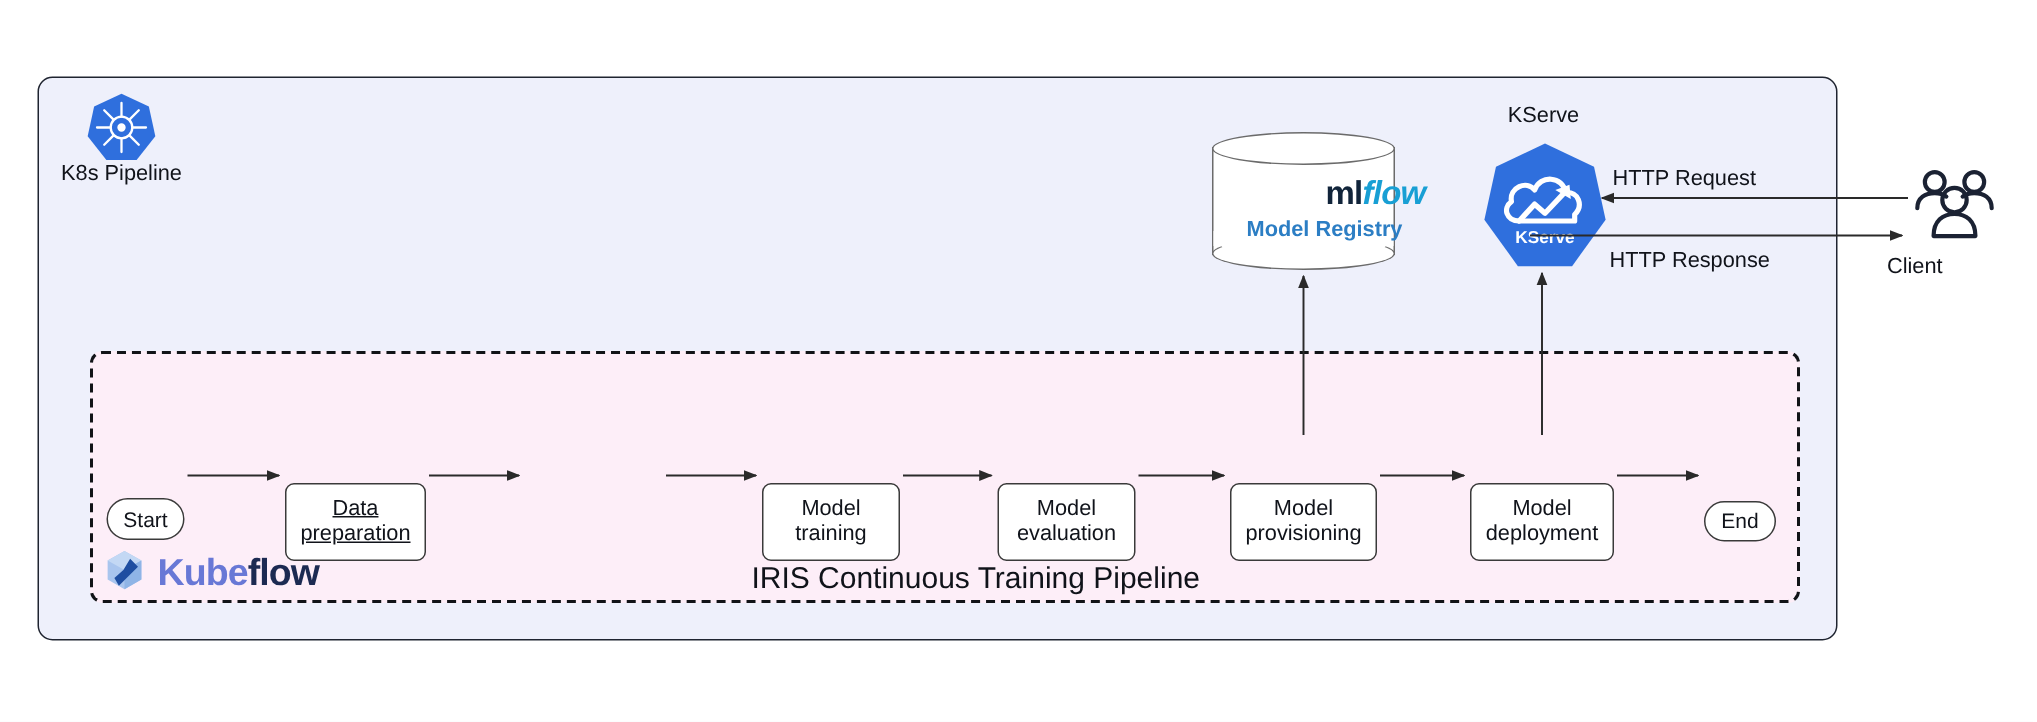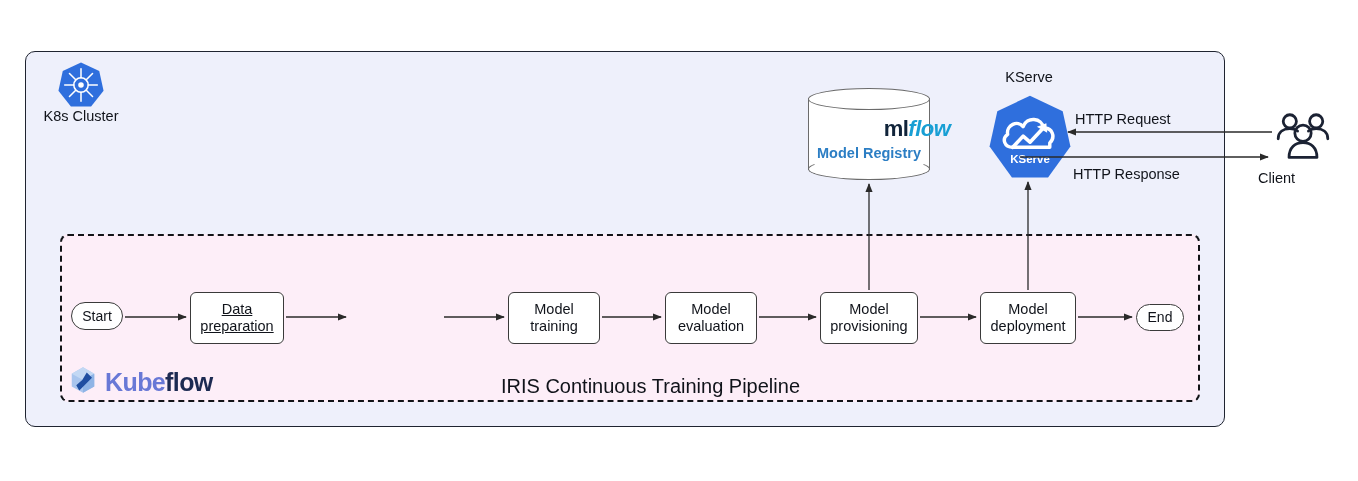--- a/index.html
+++ b/index.html
@@ -130,20 +130,21 @@
   .ml-registry {
     position: absolute;
     left: 0; top: 57px;
     width: 122px;
     text-align: center;
     z-index: 3;
     font-size: 14.5px;
     font-weight: bold;
     color: #2c7ec4;
     white-space: nowrap;
+    padding-left: 14px;
   }
 
   
   .kserve-label {
     position: absolute;
     left: 969px;
     top: 69px;
     width: 120px;
     text-align: center;
     font-size: 14.5px;
@@ -211,20 +212,21 @@
     border-radius: 6px;
     box-sizing: border-box;
     display: flex;
     align-items: center;
     justify-content: center;
     text-align: center;
     font-size: 14.5px;
     color: #10131a;
     line-height: 1.2;
     white-space: pre-line;
+    margin-top: 30px;
   }
   .node.terminal {
     border-radius: 999px;
     font-size: 14px;
   }
 
   
   .kubeflow-wrap {
     position: absolute;
     left: 68px;
@@ -280,21 +282,21 @@
         <line x1="50" y1="65" x2="50" y2="84"></line>
         <line x1="16" y1="50" x2="35" y2="50"></line>
         <line x1="65" y1="50" x2="84" y2="50"></line>
         <line x1="26" y1="26" x2="39" y2="39"></line>
         <line x1="61" y1="61" x2="74" y2="74"></line>
         <line x1="74" y1="26" x2="61" y2="39"></line>
         <line x1="39" y1="61" x2="26" y2="74"></line>
       </g>
     </svg>
   </div>
-  <div class="k8s-label">K8s Cluster</div>
+  <div class="k8s-label">K8s Pipeline</div>
 
   <div class="mlflow-wrap">
     <div class="cyl-body"></div>
     <div class="cyl-bottom"></div>
     <div class="cyl-bottom-mask"></div>
     <div class="cyl-top"></div>
     <div class="mlflow-text">
       <span class="ml-ml">ml</span><span class="ml-flow">flow</span>
     </div>
     <div class="ml-registry">Model Registry</div>

